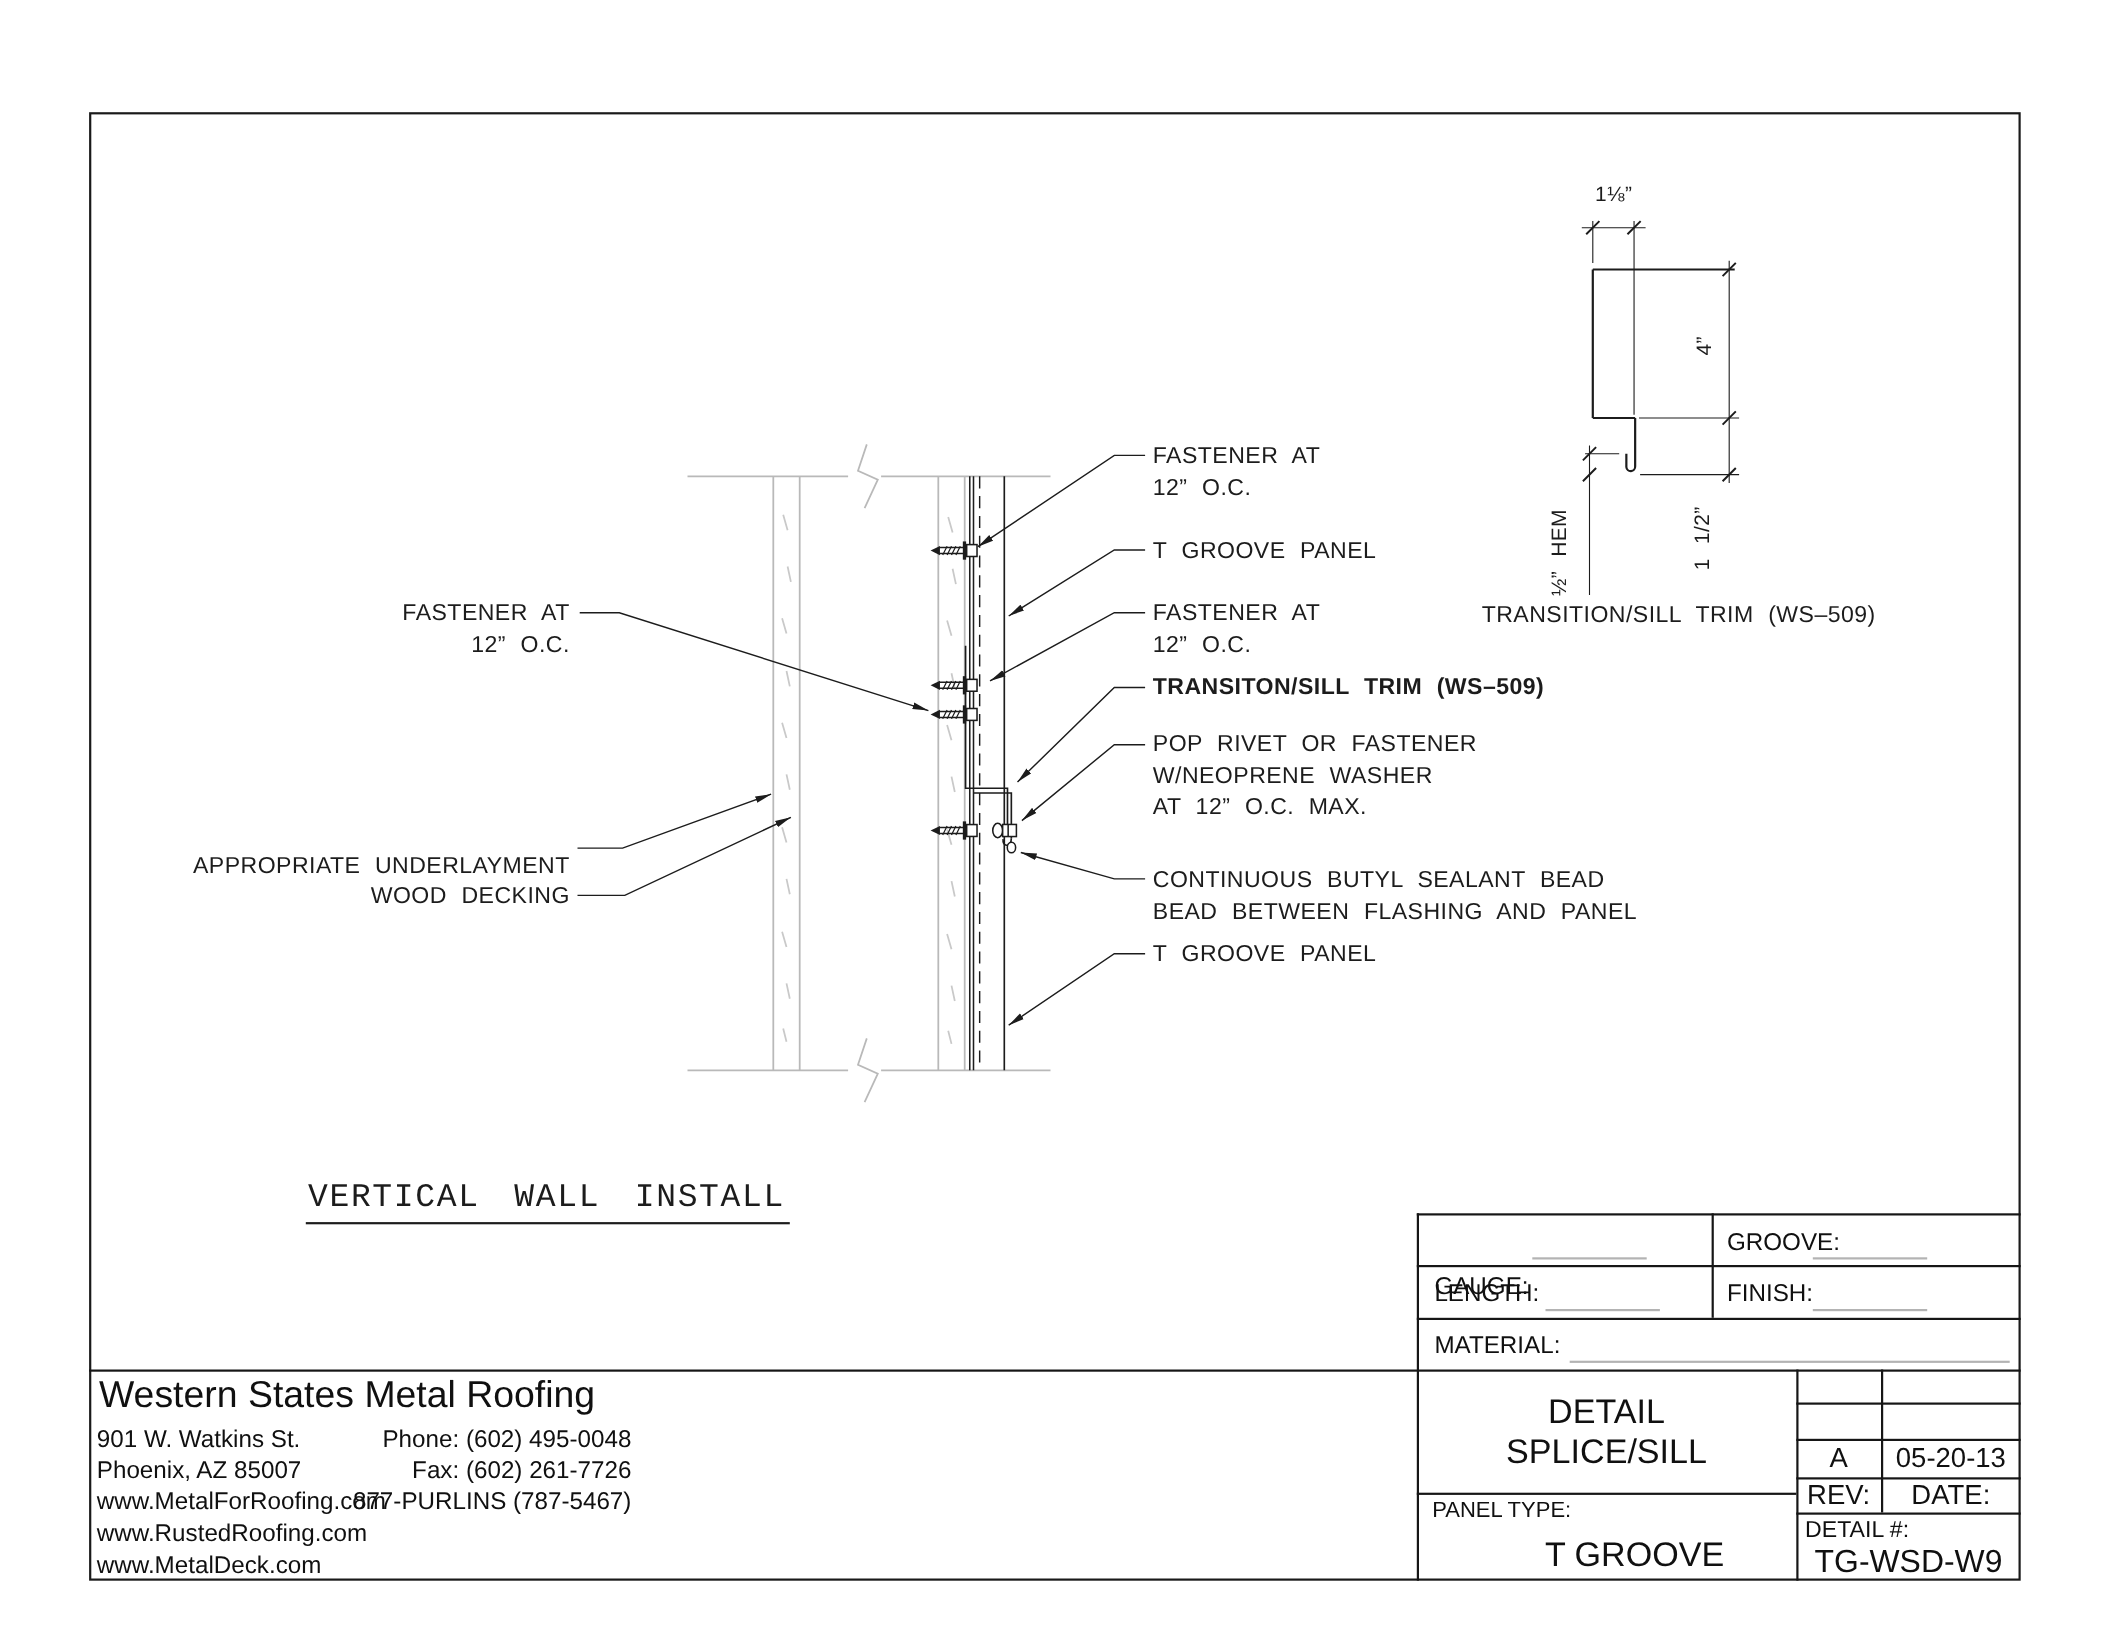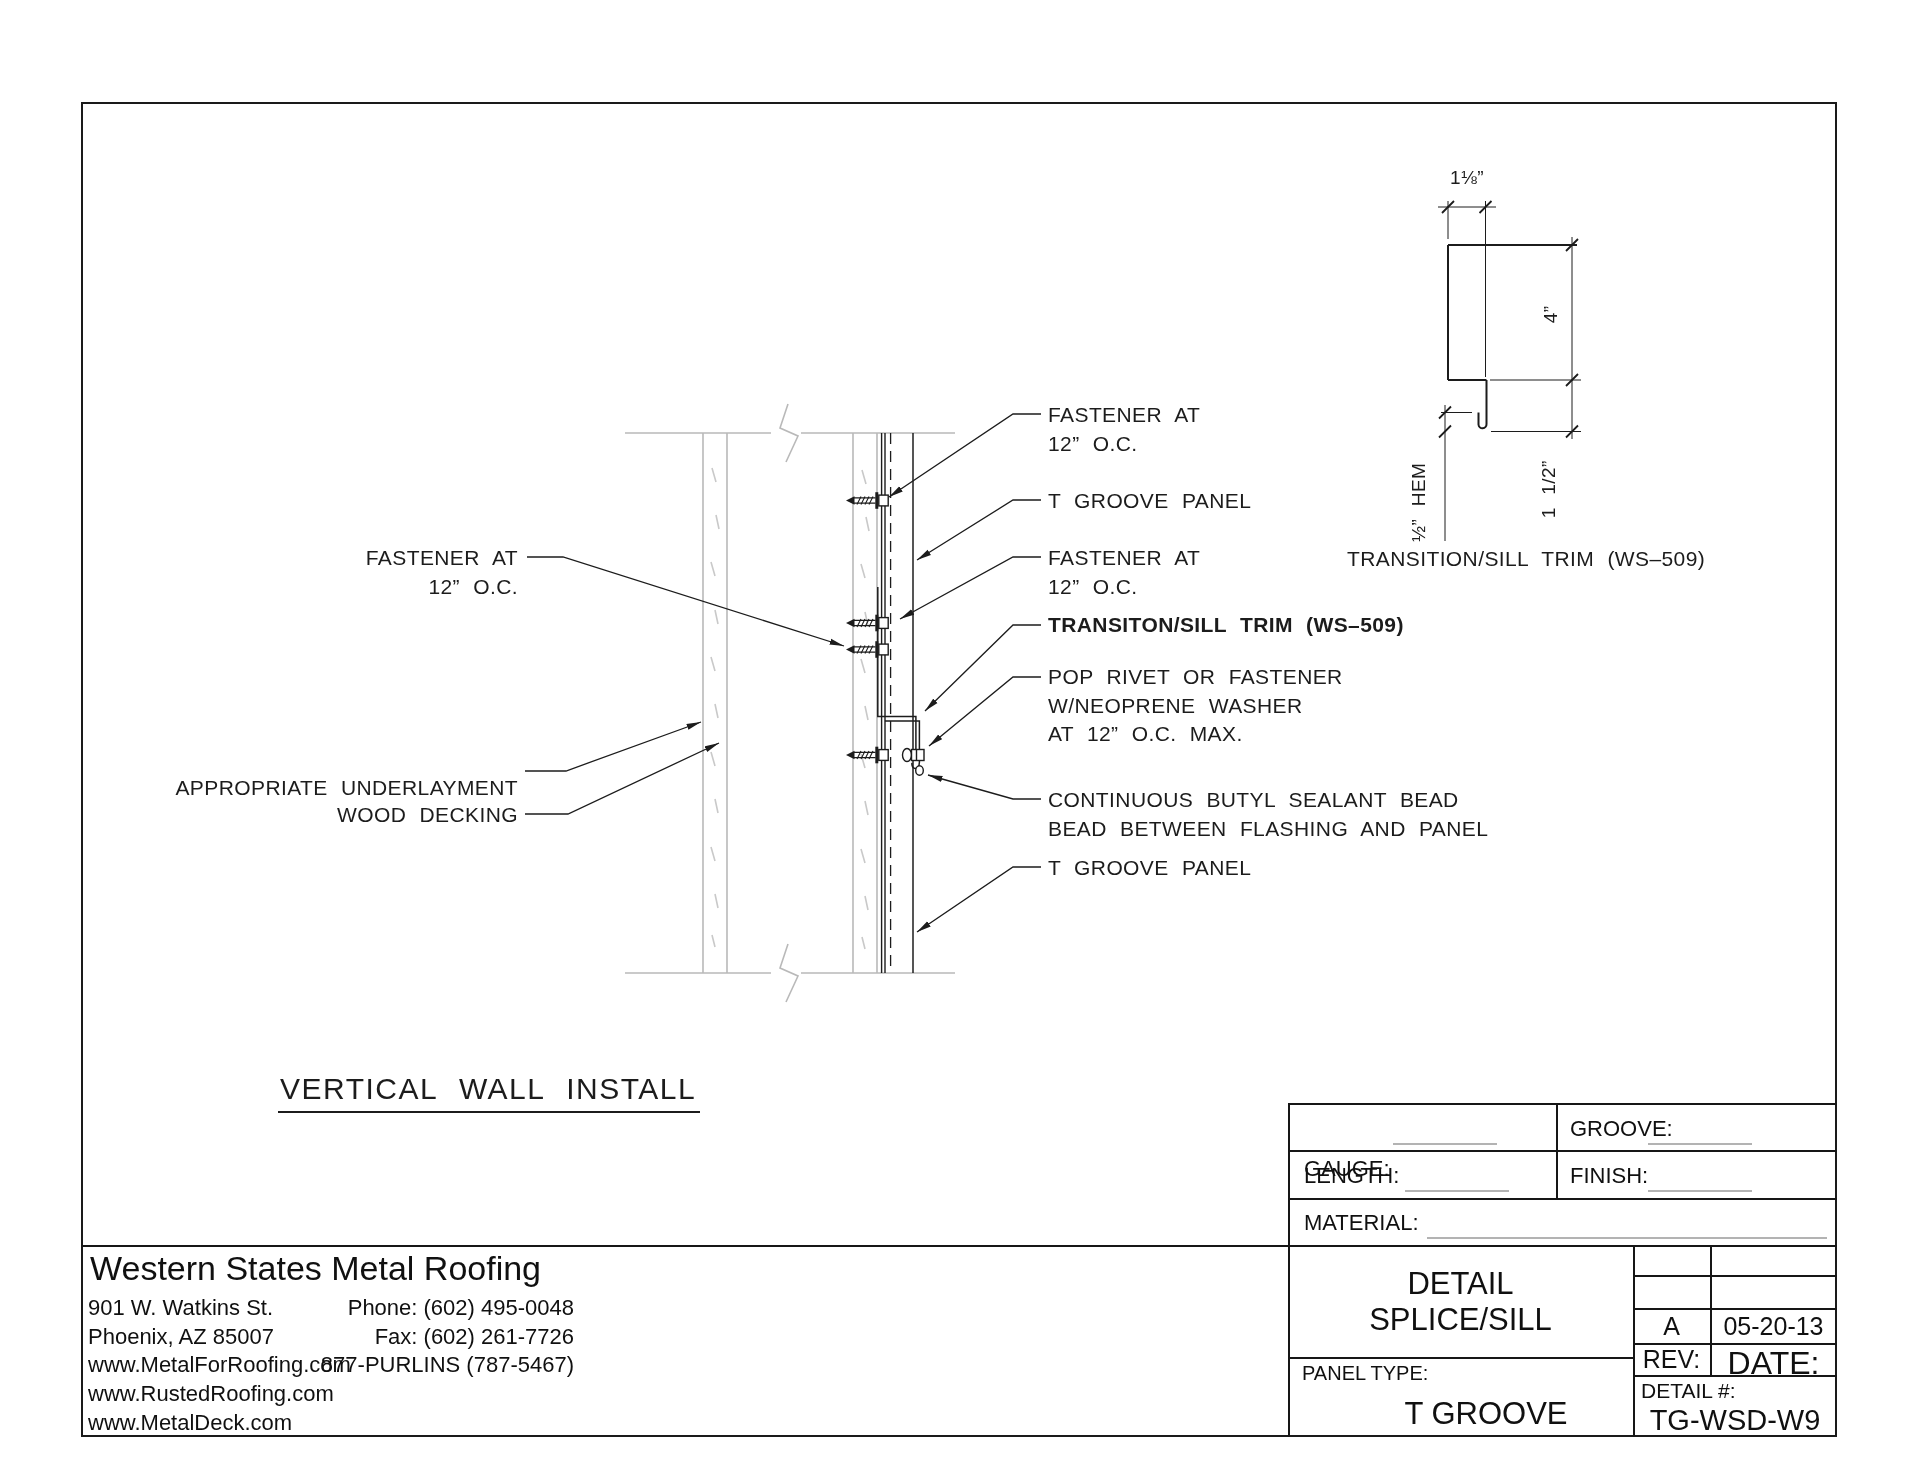--- a/index.html
+++ b/index.html
@@ -6,21 +6,21 @@
   .sheet{position:relative;width:1920px;height:1484px;background:#fff;overflow:hidden;
          font-family:"Liberation Sans",sans-serif;}
   .border-frame{position:absolute;left:81px;top:102px;width:1756px;height:1335px;
                 border:2px solid #1a1a1a;box-sizing:border-box;}
   svg.linework{position:absolute;left:0;top:0;}
   
   .cad{position:absolute;font-family:"Liberation Sans",sans-serif;color:#1c1c1c;
        font-size:21px;line-height:28.6px;letter-spacing:.4px;word-spacing:7px;white-space:nowrap;}
   .cad.right{text-align:right;}
   .cad.small{font-size:19px;}
-  .view-title{position:absolute;left:278px;top:1072px;font-family:Liberation Sans, sans-serif;
+  .view-title{position:absolute;left:278px;top:1072px;font-family:Liberation Mono, monospace;
        font-size:30px;letter-spacing:1.5px;word-spacing:12px;color:#1c1c1c;
        border-bottom:2px solid #1c1c1c;padding:0 4px 5px 2px;white-space:nowrap;}
   .rot{transform:rotate(-90deg);transform-origin:center center;text-align:center;}
   
   .tb{position:absolute;font-family:"Liberation Sans",sans-serif;color:#101010;white-space:nowrap;}
   .ctr{text-align:center;}
   .hl{position:absolute;height:2px;background:#161616;}
   .vl{position:absolute;width:2px;background:#161616;}
   .blank{position:absolute;height:2px;background:#b3b3b3;}
 </style>
@@ -179,21 +179,21 @@
   <div class="tb ctr" style="left:1288px;top:1266px;width:345px;font-size:31px;line-height:36px;">
     <div>DETAIL</div>
     <div>SPLICE/SILL</div>
   </div>
   <div class="tb" style="left:1302px;top:1362px;font-size:20px;">PANEL TYPE:</div>
   <div class="tb ctr" style="left:1288px;top:1396px;width:396px;font-size:31px;">T GROOVE</div>
 
   <div class="tb ctr" style="left:1633px;top:1312px;width:77px;font-size:25px;">A</div>
   <div class="tb ctr" style="left:1710px;top:1312px;width:127px;font-size:25px;">05-20-13</div>
   <div class="tb ctr" style="left:1633px;top:1345px;width:77px;font-size:25px;">REV:</div>
-  <div class="tb ctr" style="left:1710px;top:1345px;width:127px;font-size:32px;">DATE:</div>
+  <div class="tb ctr" style="left:1710px;top:1345px;width:127px;font-size:25px;">DATE:</div>
   <div class="tb" style="left:1641px;top:1379px;font-size:21px;">DETAIL #:</div>
   <div class="tb ctr" style="left:1633px;top:1404px;width:204px;font-size:29px;">TG-WSD-W9</div>
 
   <div class="tb" style="left:90px;top:1249px;font-size:34px;">Western States Metal Roofing</div>
   <div class="tb" style="left:88px;top:1294px;font-size:22px;line-height:28.7px;">
     <div>901 W. Watkins St.</div>
     <div>Phoenix, AZ 85007</div>
     <div>www.MetalForRoofing.com</div>
     <div>www.RustedRoofing.com</div>
     <div>www.MetalDeck.com</div>

